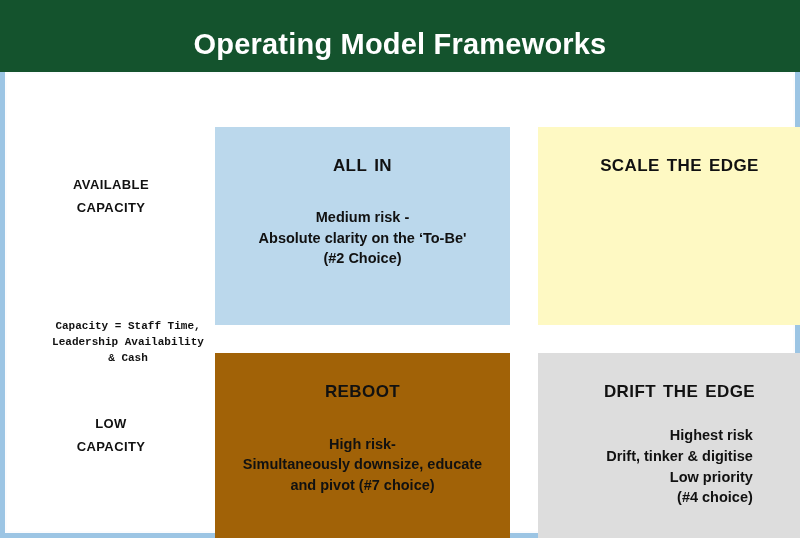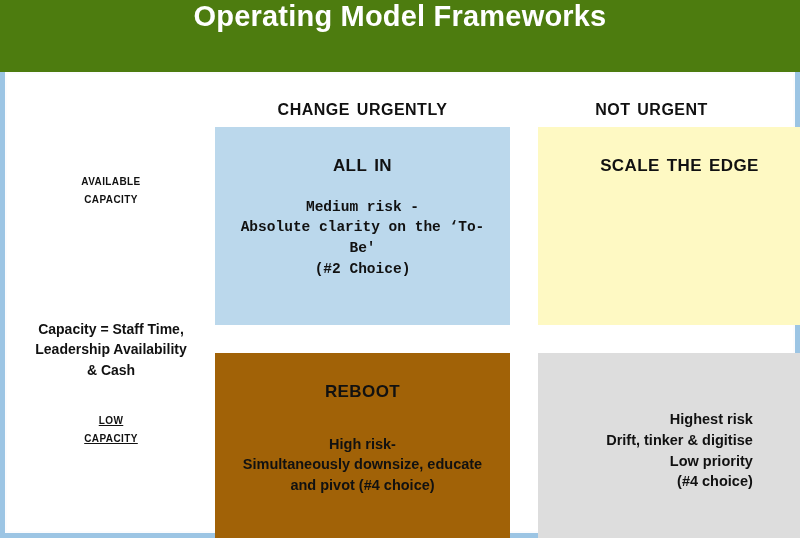--- a/index.html
+++ b/index.html
@@ -22,23 +22,23 @@
     background: #ffffff;
   }
 
   
   .header-bar {
     position: absolute;
     left: 0;
     top: 0;
     width: 800px;
     height: 88px;
-    background: #4d7c0f;
-    display: flex;
-    align-items: flex-start;
+    background: #14532d;
+    display: flex;
+    align-items: center;
     justify-content: center;
   }
   .header-title {
     color: #ffffff;
     font-size: 29px;
     font-weight: bold;
     letter-spacing: 0.2px;
     font-family: "Liberation Sans", sans-serif;
   }
 
@@ -93,42 +93,43 @@
     left: 0px;
     top: 53px;
     width: 208px;
     height: 395px;
   }
   .row-label {
     position: absolute;
     left: 0;
     width: 208px;
     text-align: center;
-    font-size: 14px;
+    font-size: 18px;
     font-weight: bold;
     color: #111111;
     font-variant: small-caps;
     text-transform: lowercase;
     line-height: 1.28;
     letter-spacing: 0.4px;
   }
   .row-label.top { top: 45px; }
   .row-label.bottom { top: 284px; }
   .capacity-note {
     position: absolute;
-    left: 0;
+    left: 17px;
     top: 192px;
     width: 208px;
     text-align: center;
-    font-size: 14px;
+    font-size: 11px;
     font-weight: bold;
     color: #111111;
     line-height: 1.45;
     padding: 0 26px;
     box-sizing: border-box;
+    font-family: Liberation Mono, monospace;
   }
 
   
   .matrix {
     position: absolute;
     left: 208px;
     top: 53px;
     width: 578px;
     height: 395px;
     display: grid;
@@ -163,71 +164,68 @@
     margin-top: auto;
     margin-bottom: auto;
     white-space: pre-line;
     padding: 0 4px;
   }
   .cell.q1 { background: #BBD8EC; }
   .cell.q2 { background: #fef9c3; }
   .cell.q3 { background: #a16207; }
   .cell.q4 { background: #DDDDDD; }
 
-  .cell.q1 .cell-body { padding-bottom: 16px; font-family: Liberation Mono, monospace; }
+  .cell.q1 .cell-body { padding-bottom: 16px; }
   .cell.q2 .cell-body { padding-bottom: 6px; }
   .cell.q3 .cell-body { padding-bottom: 14px; }
   .cell.q4 .cell-body { padding-bottom: 10px; text-align: right; }
 </style>
 </head>
 <body>
 
 <div class="slide">
 
   <div class="header-bar">
     <div class="header-title">Operating Model Frameworks</div>
   </div>
 
   <div class="body-area">
     <div class="body-inner">
 
-      <div class="col-headers">
-        <div class="col-head first">Change Urgently</div>
-        <div class="col-head second">Not Urgent</div>
-      </div>
 
       <div class="row-labels">
         <div class="row-label top" style="white-space: pre-line;">Available
 Capacity</div>
         <div class="capacity-note" style="white-space: pre-line;">Capacity = Staff Time,
 Leadership Availability &amp; Cash</div>
-        <div class="row-label bottom" style="white-space: pre-line; text-decoration: underline;">Low
+        <div class="row-label bottom" style="white-space: pre-line;">Low
 Capacity</div>
       </div>
 
       <div class="matrix">
 
         <div class="cell q1">
           <div class="cell-title">All In</div>
           <div class="cell-body">Medium risk -
 Absolute clarity on the ‘To-Be'
 (#2 Choice)</div>
         </div>
 
         <div class="cell q2">
           <div class="cell-title">Scale The Edge</div>
         </div>
 
         <div class="cell q3">
           <div class="cell-title">Reboot</div>
           <div class="cell-body">High risk-
-Simultaneously downsize, educate and pivot (#4 choice)</div>
+Simultaneously downsize, educate and pivot (#7 choice)</div>
         </div>
 
         <div class="cell q4">
+          <div class="cell-title">Drift The Edge</div>
           <div class="cell-body">Highest risk
 Drift, tinker &amp; digitise
 Low priority
 (#4 choice)</div>
         </div>
 
       </div>
 
     </div>
   </div>

